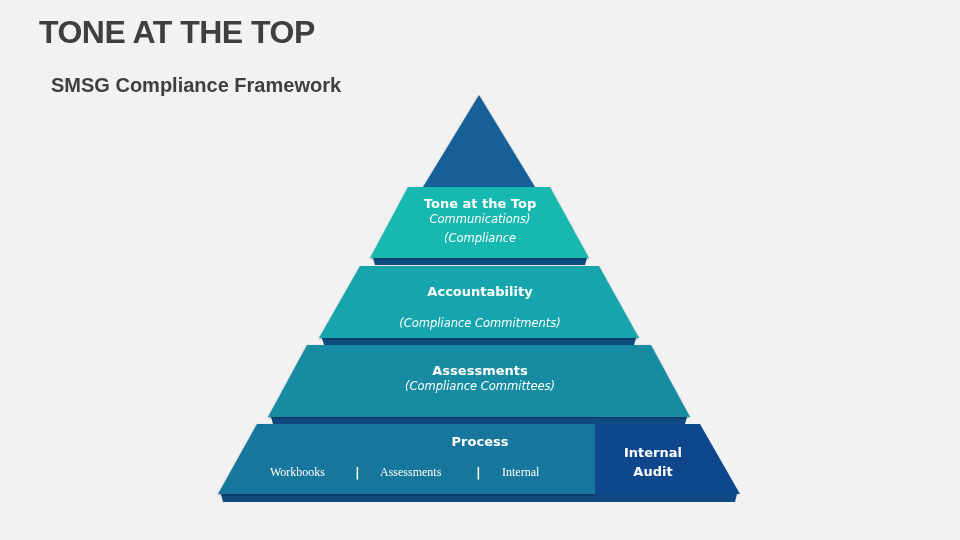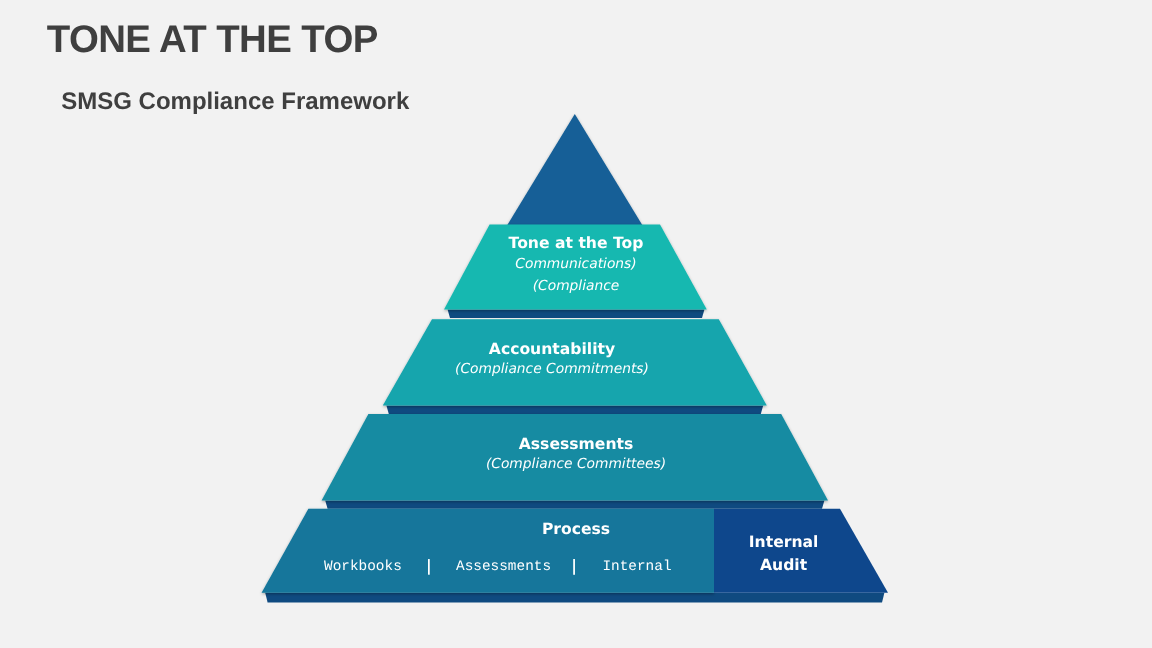--- a/index.html
+++ b/index.html
@@ -3,21 +3,21 @@
   <meta charset="utf-8">
   <style>
     html, body { margin:0; padding:0; }
     body { width:960px; height:540px; background:#f2f2f2; position:relative; overflow:hidden; font-family:"Liberation Sans", sans-serif; }
     .title { position:absolute; left:39px; top:14px; font-size:32px; font-weight:bold; color:#3f3f3f; letter-spacing:-0.5px; margin:0; }
     .subtitle { position:absolute; left:39px; top:62px; font-size:20px; color:#3f3f3f; margin:12px; }
     svg.pyr { position:absolute; left:0; top:0; }
     .lbl { position:absolute; color:#fff; text-align:center; font-family:"DejaVu Sans", sans-serif; }
     .lbl .h { font-weight:bold; font-size:13px; }
     .lbl .s { font-style:italic; font-size:11.5px; line-height:17px; }
-    .items { position:absolute; top:465px; color:#fff; font-family:Liberation Mono, monospace; font-size:12px; }
+    .items { position:absolute; top:465px; color:#fff; font-family:Liberation Serif, serif; font-size:12px; }
     .sep { position:absolute; top:465px; color:#fff; font-weight:bold; font-size:13px; font-family:"DejaVu Sans", sans-serif; }
   </style>
 </head>
 <body>
 
 <h1 class="title">TONE AT THE TOP</h1>
 <h2 class="subtitle">SMSG Compliance Framework</h2>
 
 <svg class="pyr" width="960" height="540">
   <defs>
@@ -41,23 +41,23 @@
   <polygon points="257,424 595,424 595,494 218,494" fill="#12769b" filter="url(#sh)"></polygon>
   <polygon points="595,424 700,424 740,494 595,494" fill="#0e478c"></polygon>
 </svg>
 
 <div class="lbl" style="left:380px; width:200px; top:196px;">
   <div class="h">Tone at the Top</div>
   <div class="s">Communications)</div>
   <div class="s" style="margin-top:2px;">(Compliance</div>
 </div>
 
-<div class="lbl" style="left:310px; width:300px; top:284px;">
+<div class="lbl" style="left:330px; width:300px; top:284px;">
   <div class="h">Accountability</div>
-  <div class="s" style="margin-top:0;">(Compliance Commitments)</div>
+  <div class="s" style="margin-top:16px;">(Compliance Commitments)</div>
 </div>
 
 <div class="lbl" style="left:300px; width:360px; top:363px;">
   <div class="h">Assessments</div>
   <div class="s" style="margin-top:0;">(Compliance Committees)</div>
 </div>
 
 <div class="lbl" style="left:400px; width:160px; top:434px;">
   <div class="h">Process</div>
 </div>

